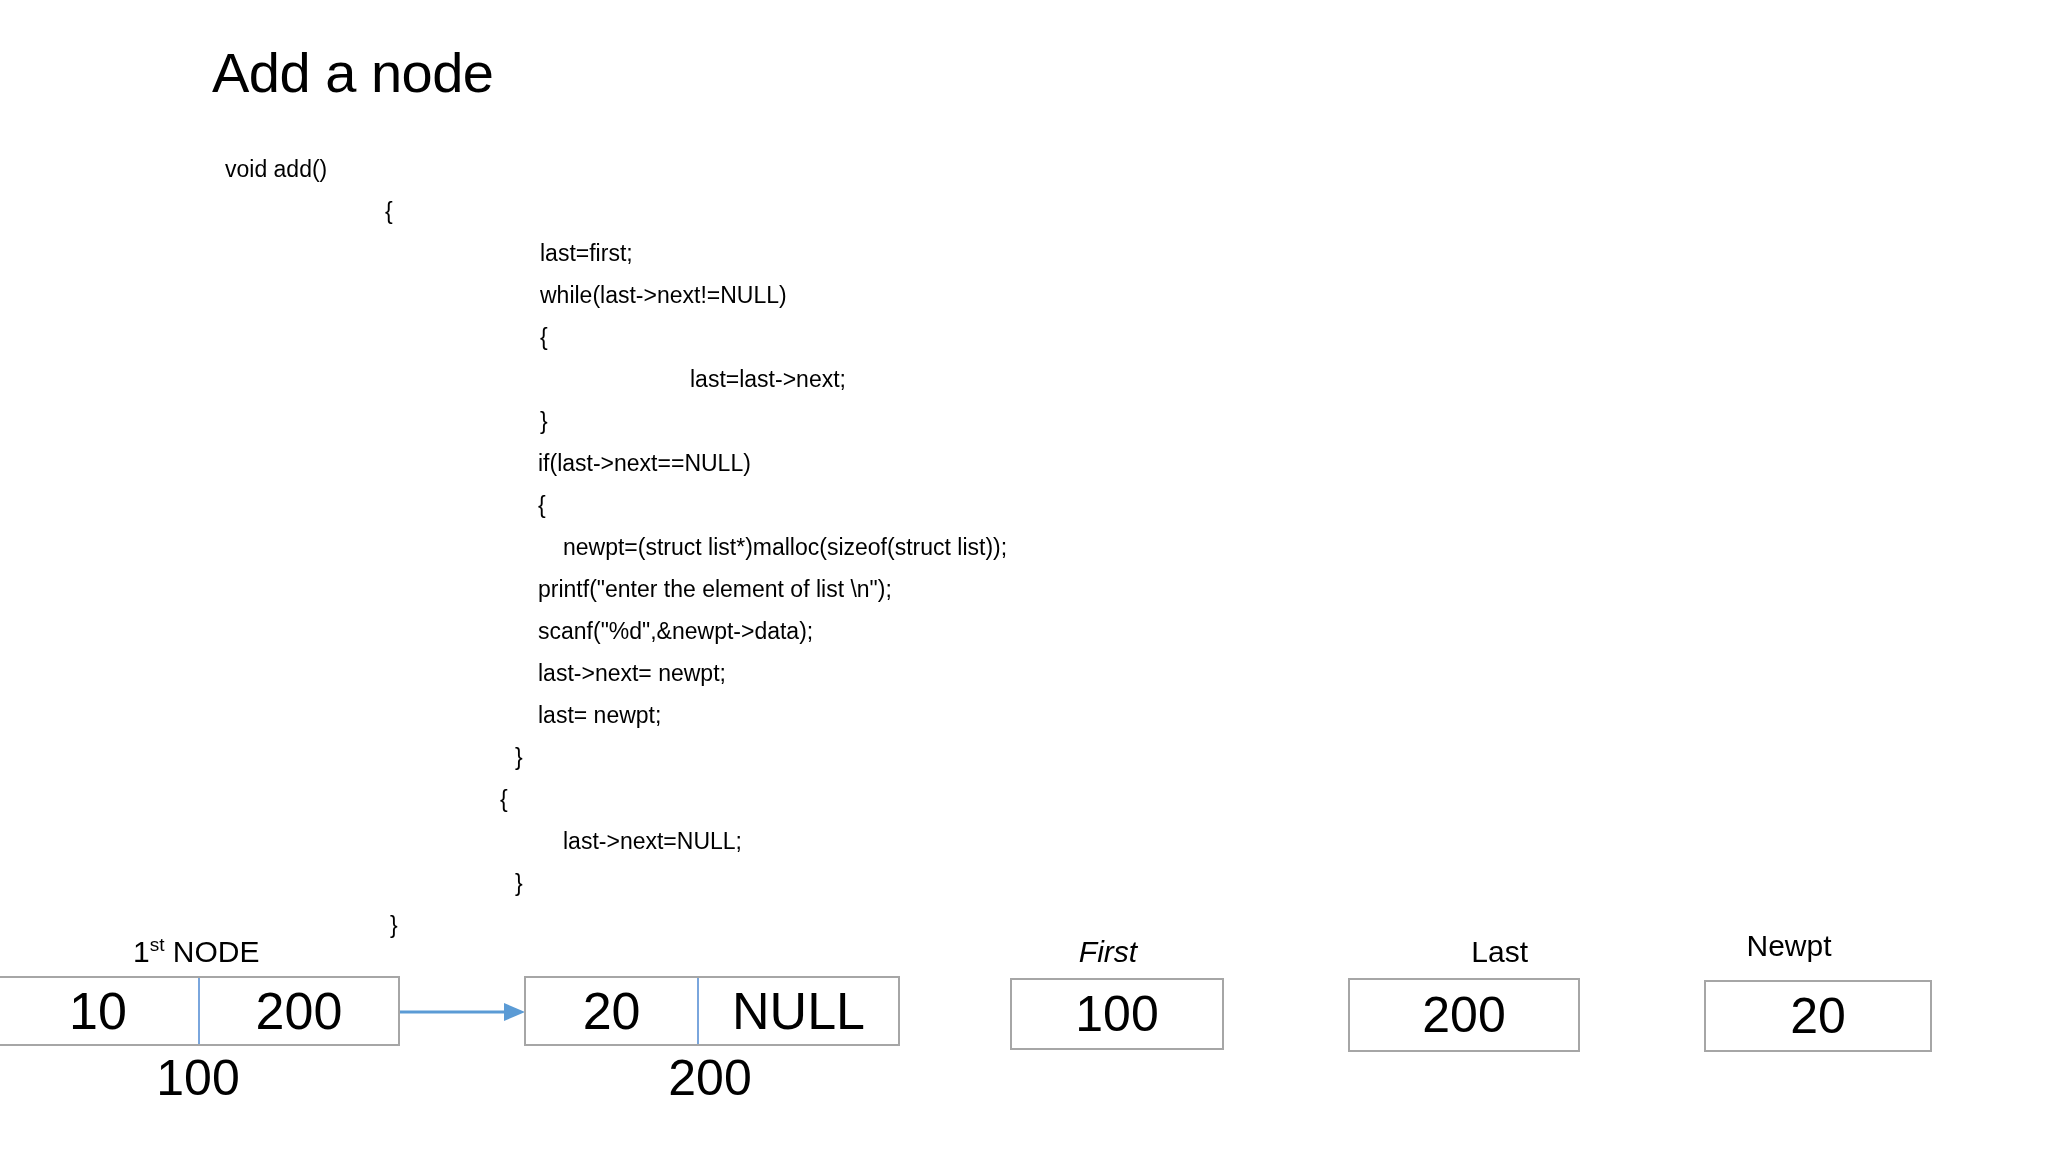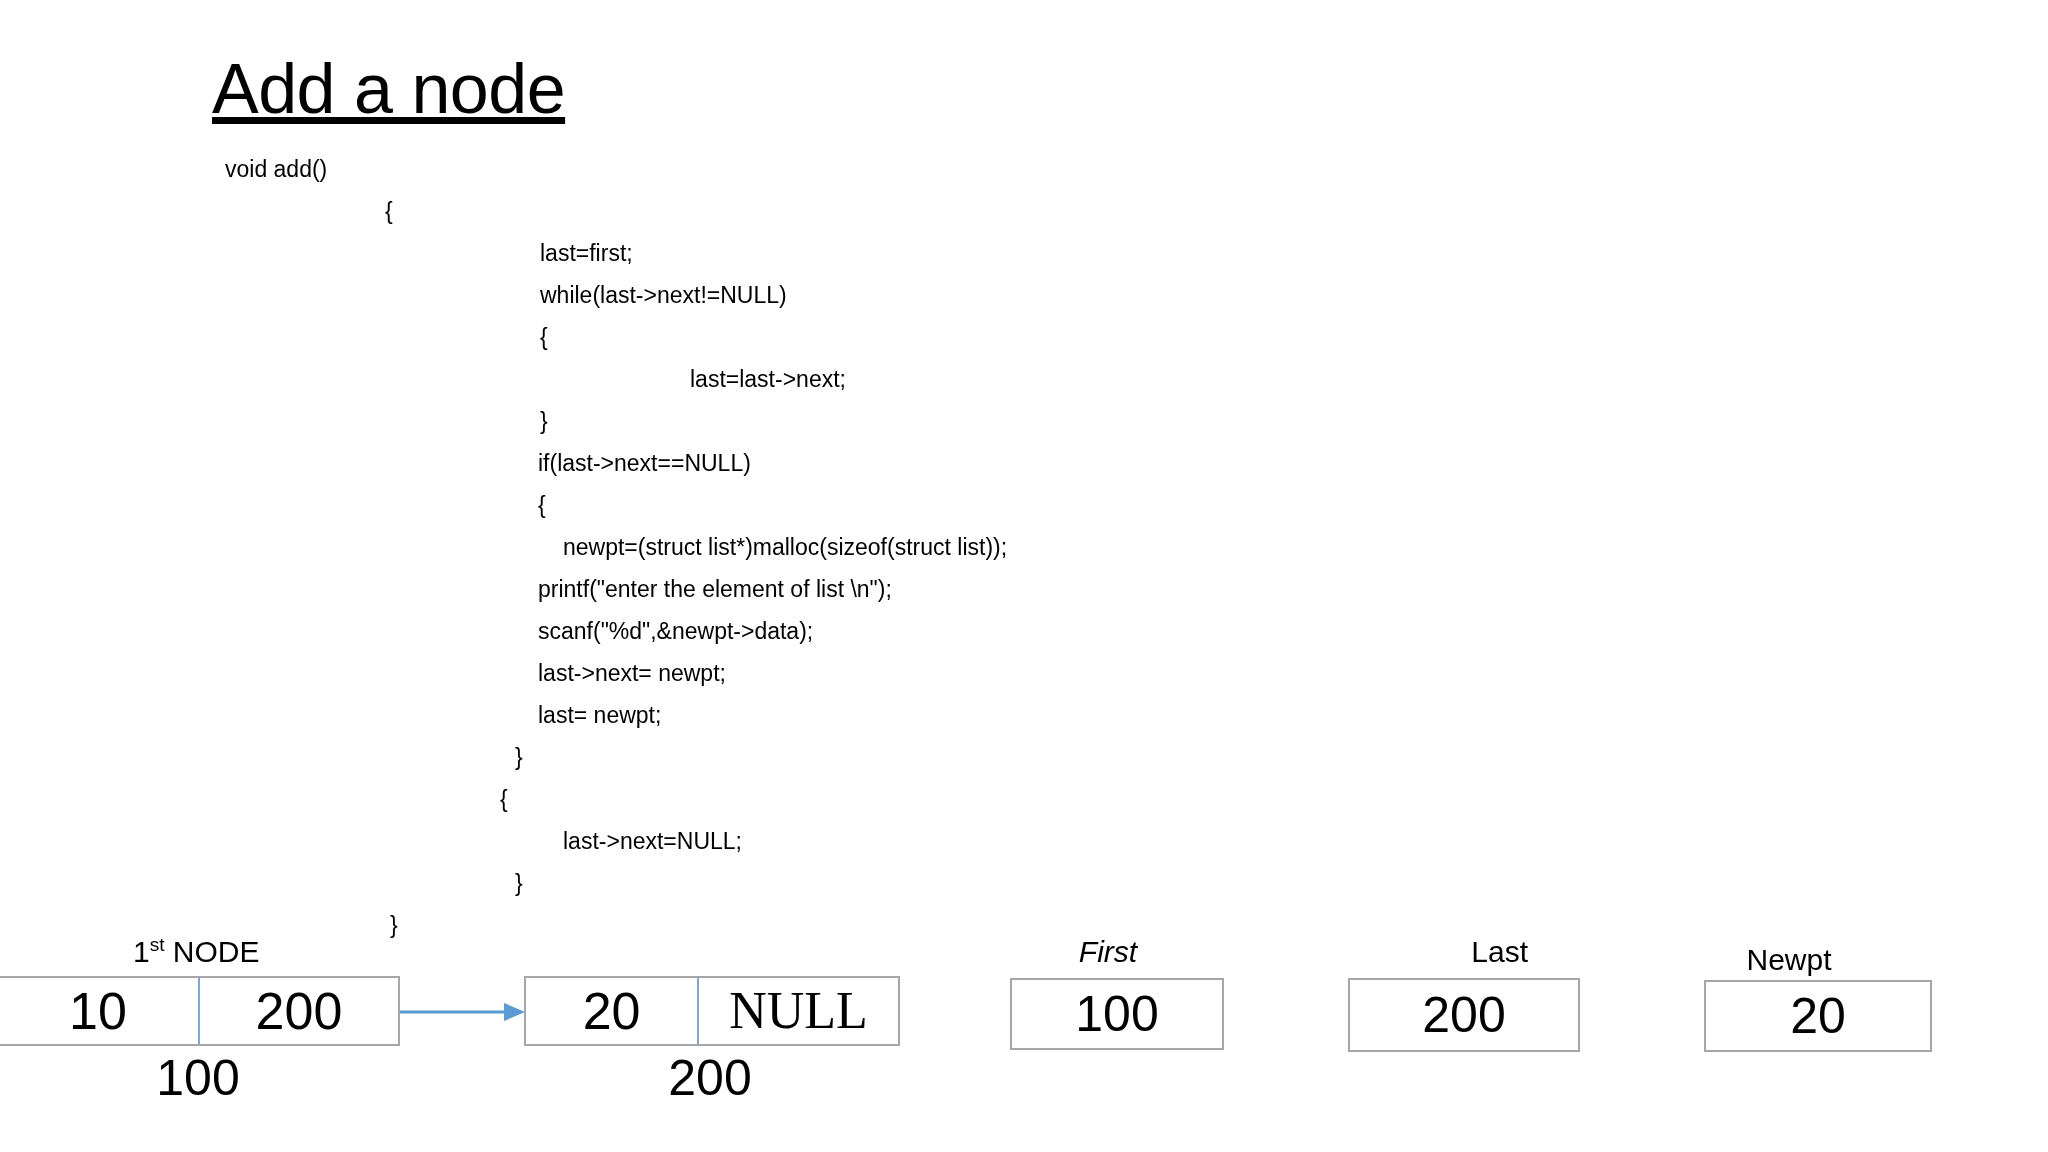--- a/index.html
+++ b/index.html
@@ -14,27 +14,26 @@
     overflow: hidden;
     font-family: "Liberation Sans", sans-serif;
     color: #000000;
     -webkit-font-smoothing: antialiased;
   }
 
   
   .slide-title {
     position: absolute;
     left: 212px;
-    top: 44px;
-    font-size: 70px;
+    top: 28px;
+    font-size: 56px;
     line-height: 90px;
     font-weight: 400;
     letter-spacing: -0.5px;
     white-space: nowrap;
-    text-decoration: underline;
   }
 
   
   .code-block {
     position: absolute;
     left: 0;
     top: 148px;
     width: 2048px;
   }
   .code-line {
@@ -154,26 +153,26 @@
   </div>
   <div class="addr-label" style="left:118px; top:130px; width:160px;">100</div>
 
   <svg class="link-arrow" style="left:398px; top:74px;" width="128" height="36" viewBox="0 0 128 36">
     <line x1="2" y1="18" x2="108" y2="18" stroke="#5b9bd5" stroke-width="3"></line>
     <polygon points="106,9 127,18 106,27" fill="#5b9bd5"></polygon>
   </svg>
 
   <div class="node-box" style="left:524px; top:56px; width:376px; height:70px;">
     <div class="node-cell" style="width:46%;">20</div>
-    <div class="node-cell with-divider" style="width:54%;font-family:Liberation Serif, serif;">NULL</div>
+    <div class="node-cell with-divider" style="width:54%;">NULL</div>
   </div>
   <div class="addr-label" style="left:630px; top:130px; width:160px;">200</div>
 
   <div class="node-caption" style="left:1028px; top:14px; width:160px;font-style:italic;">First</div>
   <div class="var-box" style="left:1010px; top:58px; width:214px; height:72px;">100</div>
 
   <div class="node-caption" style="left:1368px; top:14px; width:160px;text-align:right;">Last</div>
   <div class="var-box" style="left:1348px; top:58px; width:232px; height:74px;">200</div>
 
-  <div class="node-caption" style="left:1694px; top:22px; width:190px;text-align:center;">Newpt</div>
+  <div class="node-caption" style="left:1694px; top:8px; width:190px;text-align:center;">Newpt</div>
   <div class="var-box" style="left:1704px; top:60px; width:228px; height:72px;">20</div>
 
 </div>
 
 </body></html>

